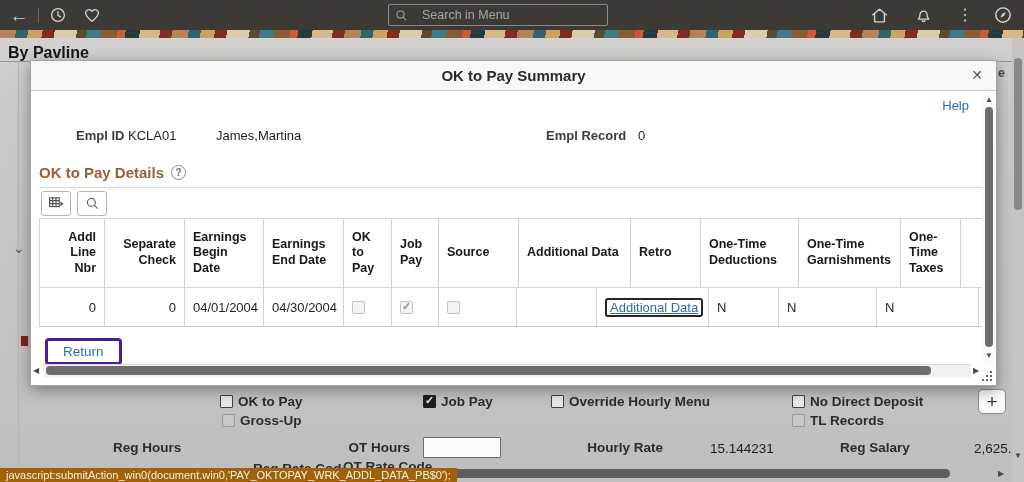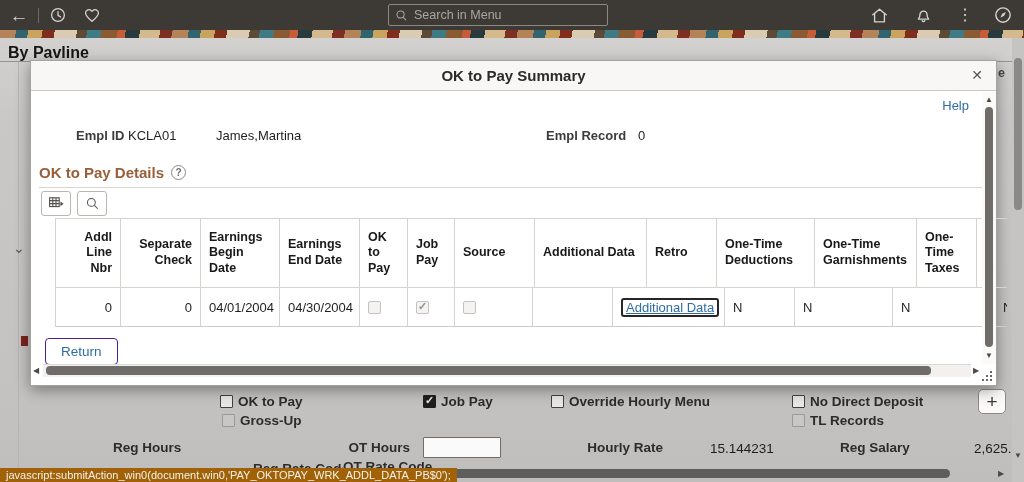--- a/index.html
+++ b/index.html
@@ -11,21 +11,21 @@
   }
   .abs{position:absolute;}
 
   
   .topbar{left:0;top:0;width:1024px;height:30px;background:#3d3935;display:flex;align-items:center;color:#d6d4d0;}
   .tb-ic{display:inline-flex;align-items:center;justify-content:center;width:26px;height:26px;cursor:pointer;}
   .tb-ic svg{stroke:#d6d4d0;fill:none;stroke-width:1.7;stroke-linecap:round;stroke-linejoin:round;}
   .tb-divider{width:1px;height:15px;background:#6d6963;margin:0 6px;}
   .backglyph{font-size:19px;color:#d6d4d0;line-height:1;}
   .kebabglyph{font-size:16px;color:#d6d4d0;letter-spacing:0;line-height:1;}
-  .searchbox{left:388px;top:4px;width:220px;height:22px;border:1px solid #8b8781;border-radius:2px;display:flex;align-items:center;padding:0 6px;gap:6px;}
+  .searchbox{left:388px;top:4px;width:220px;height:22px;border:1px solid #8b8781;border-radius:2px;display:flex;align-items:center;padding:0 6px;gap:14px;}
   .searchbox svg{stroke:#a9a6a0;fill:none;stroke-width:1.6;}
   .searchbox input{background:transparent;border:none;outline:none;color:#b3b0aa;font-size:12.5px;width:170px;font-family:"Liberation Sans",sans-serif;}
   .searchbox input::placeholder{color:#a9a6a0;opacity:1;}
 
   
   .strip{left:0;top:30px;width:1024px;height:8px;
     background:repeating-linear-gradient(100deg,
       #b5835a 0 16px,#31646f 16px 28px,#c9a45f 28px 42px,#812d1e 42px 54px,
       #d9ccb2 54px 76px,#5c4936 76px 86px,#3f7b85 86px 100px,#8a5a33 100px 116px,
       #c75b3a 116px 124px,#273a3e 124px 138px,#d3b98c 138px 158px,#7c2f22 158px 170px);
@@ -58,33 +58,33 @@
   .helplink{right:27px;top:37px;color:#2e6da4;font-size:13px;cursor:pointer;text-decoration:none;}
   .lbl{font-weight:700;color:#3d3c3b;font-size:13px;white-space:nowrap;}
   .val{color:#1f1f1f;font-size:13px;white-space:nowrap;}
   .secttitle{left:8px;top:103px;font-size:15px;font-weight:700;color:#9a5f38;display:flex;align-items:center;gap:7px;}
   .qcircle{width:15px;height:15px;border:1.2px solid #8a8884;border-radius:50%;color:#6f6d6a;font-size:10px;font-weight:700;display:inline-flex;align-items:center;justify-content:center;}
 
   .gtoolbar{left:8px;top:126px;width:952px;height:31px;border-top:1px solid #dad7d3;background:#fff;display:flex;align-items:center;gap:6px;padding-left:2px;}
   .gbtn{width:30px;height:25px;border:1px solid #b9b6b1;border-radius:3px;background:#fff;display:inline-flex;align-items:center;justify-content:center;cursor:pointer;}
   .gbtn svg{stroke:#54524f;fill:none;stroke-width:1.4;}
 
-  .gridtable{left:8px;top:157px;width:952px;overflow:hidden;border-left:1px solid #d6d3cf;margin-left:16px;}
+  .gridtable{left:8px;top:157px;width:952px;overflow:hidden;border-left:1px solid #d6d3cf;}
   .ghead{display:flex;height:70px;border-top:1px solid #d6d3cf;border-bottom:1px solid #d6d3cf;width:999px;}
   .grow{display:flex;height:39px;border-bottom:1px solid #cfccc8;width:999px;}
   .hc{display:flex;align-items:center;padding:0 8px;font-size:12.5px;font-weight:700;color:#191919;border-right:1px solid #d6d3cf;white-space:pre-line;line-height:1.25;}
   .dc{display:flex;align-items:center;padding:0 8px;font-size:13px;color:#1f1f1f;border-right:1px solid #d6d3cf;white-space:nowrap;}
   .num{justify-content:flex-end;text-align:right;}
   .c0{width:65px}.c1{width:80px}.c2{width:79px}.c3{width:80px}.c4{width:48px}.c5{width:47px}.c6{width:78px}
   .c7{width:80px}.c8{width:112px}.c9{width:70px}.c10{width:98px}.c11{width:102px}.c12{width:60px}
   .cbg{width:13px;height:13px;border:1px solid #c6c3be;background:#f4f3f1;border-radius:2px;position:relative;display:inline-block;}
   .cbg.checked::after{content:"\2713";position:absolute;left:1px;top:-2px;color:#96948f;font-size:11px;font-weight:700;}
   .datalink{color:#2e6da4;text-decoration:underline;border:2px solid #262626;border-radius:3px;padding:0 3px;cursor:pointer;background:#fff;}
 
-  .returnbtn{left:14px;top:277px;height:27px;padding:4px 15px;background:#fff;border:1px solid #4c1d95;border-radius:4px;color:#2e6da4;font-size:13.5px;display:inline-flex;align-items:center;cursor:pointer;font-family:"Liberation Sans",sans-serif;}
+  .returnbtn{left:14px;top:277px;height:27px;padding:4px 15px;background:#fff;border:3px solid #4c1d95;border-radius:4px;color:#2e6da4;font-size:13.5px;display:inline-flex;align-items:center;cursor:pointer;font-family:"Liberation Sans",sans-serif;}
 
   
   .mhsb-track{left:12px;top:303px;width:928px;height:13px;background:#f3f1ef;border-top:1px solid #ddd9d5;}
   .mhsb-thumb{left:15px;top:305px;width:885px;height:9px;background:#6f6d6a;border-radius:4px;cursor:pointer;}
   .sbarrow{font-size:8px;color:#4b4a48;cursor:pointer;line-height:1;}
   .mvsb-track{left:951px;top:31px;width:14px;height:272px;background:#fbfaf9;}
   .mvsb-thumb{left:954px;top:46px;width:8px;height:240px;background:#6f6d6a;border-radius:4px;cursor:pointer;}
   .grip{left:950px;top:309px;width:13px;height:13px;cursor:nwse-resize;}
   .grip i{position:absolute;width:2px;height:2px;background:#6b6966;}
 

